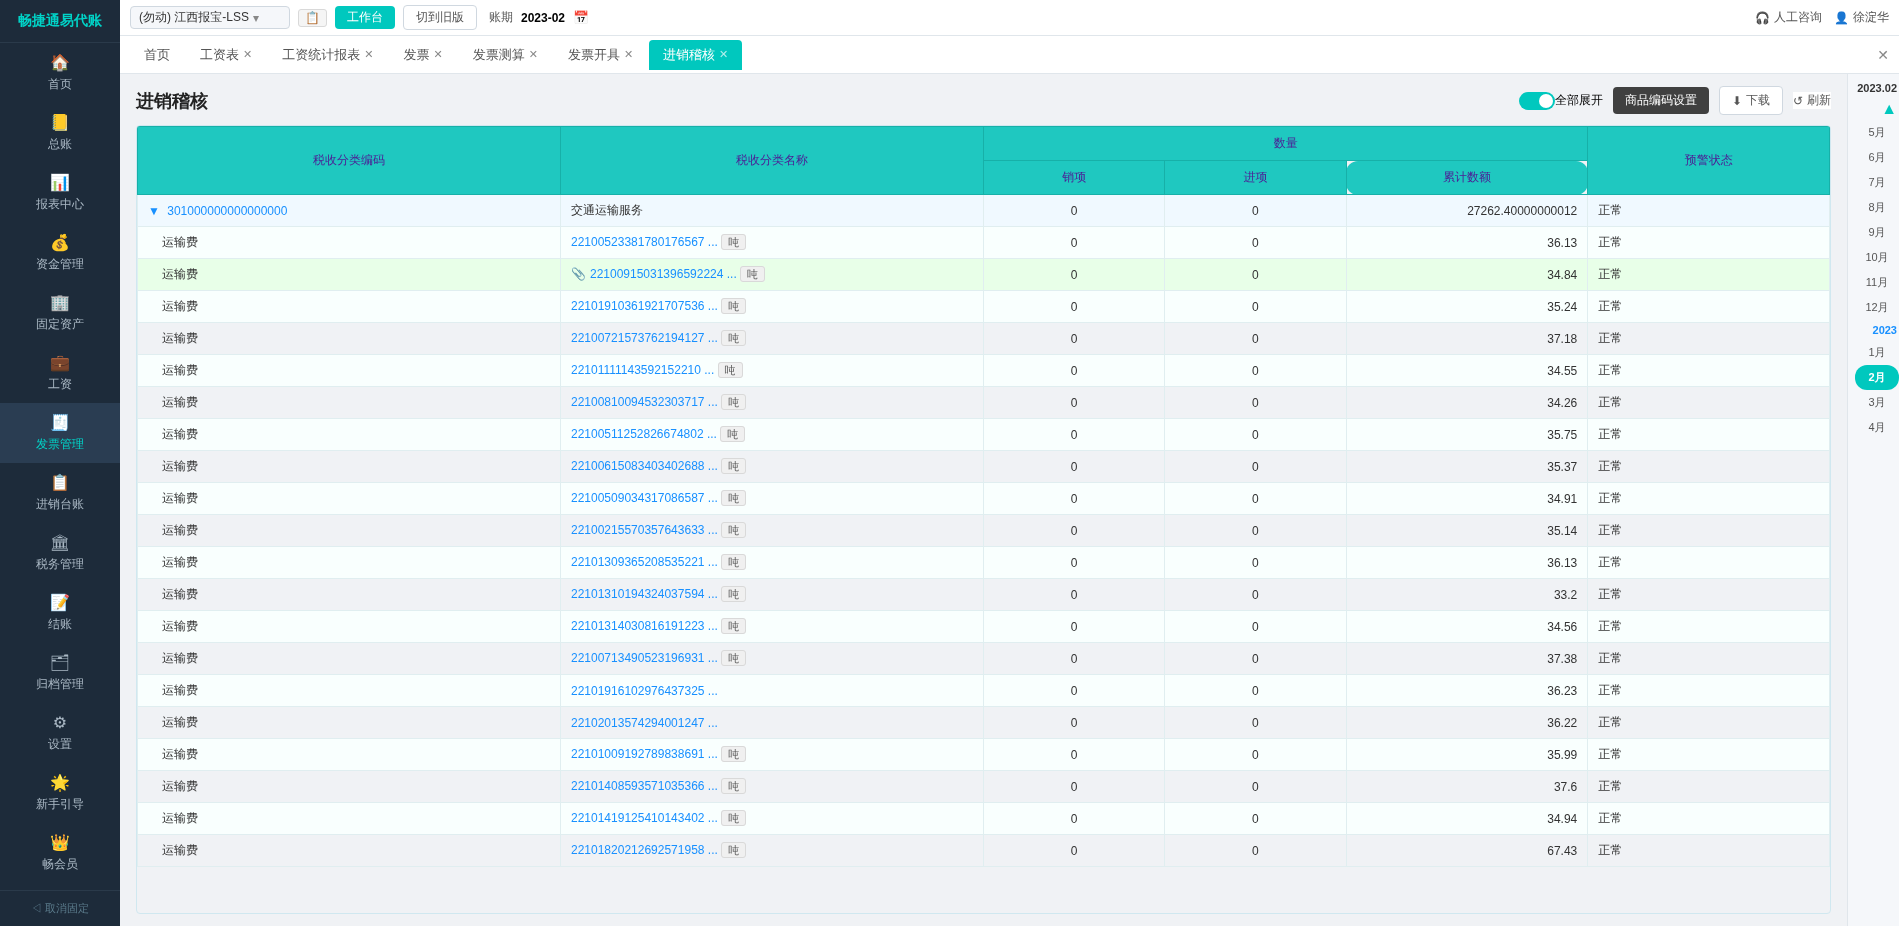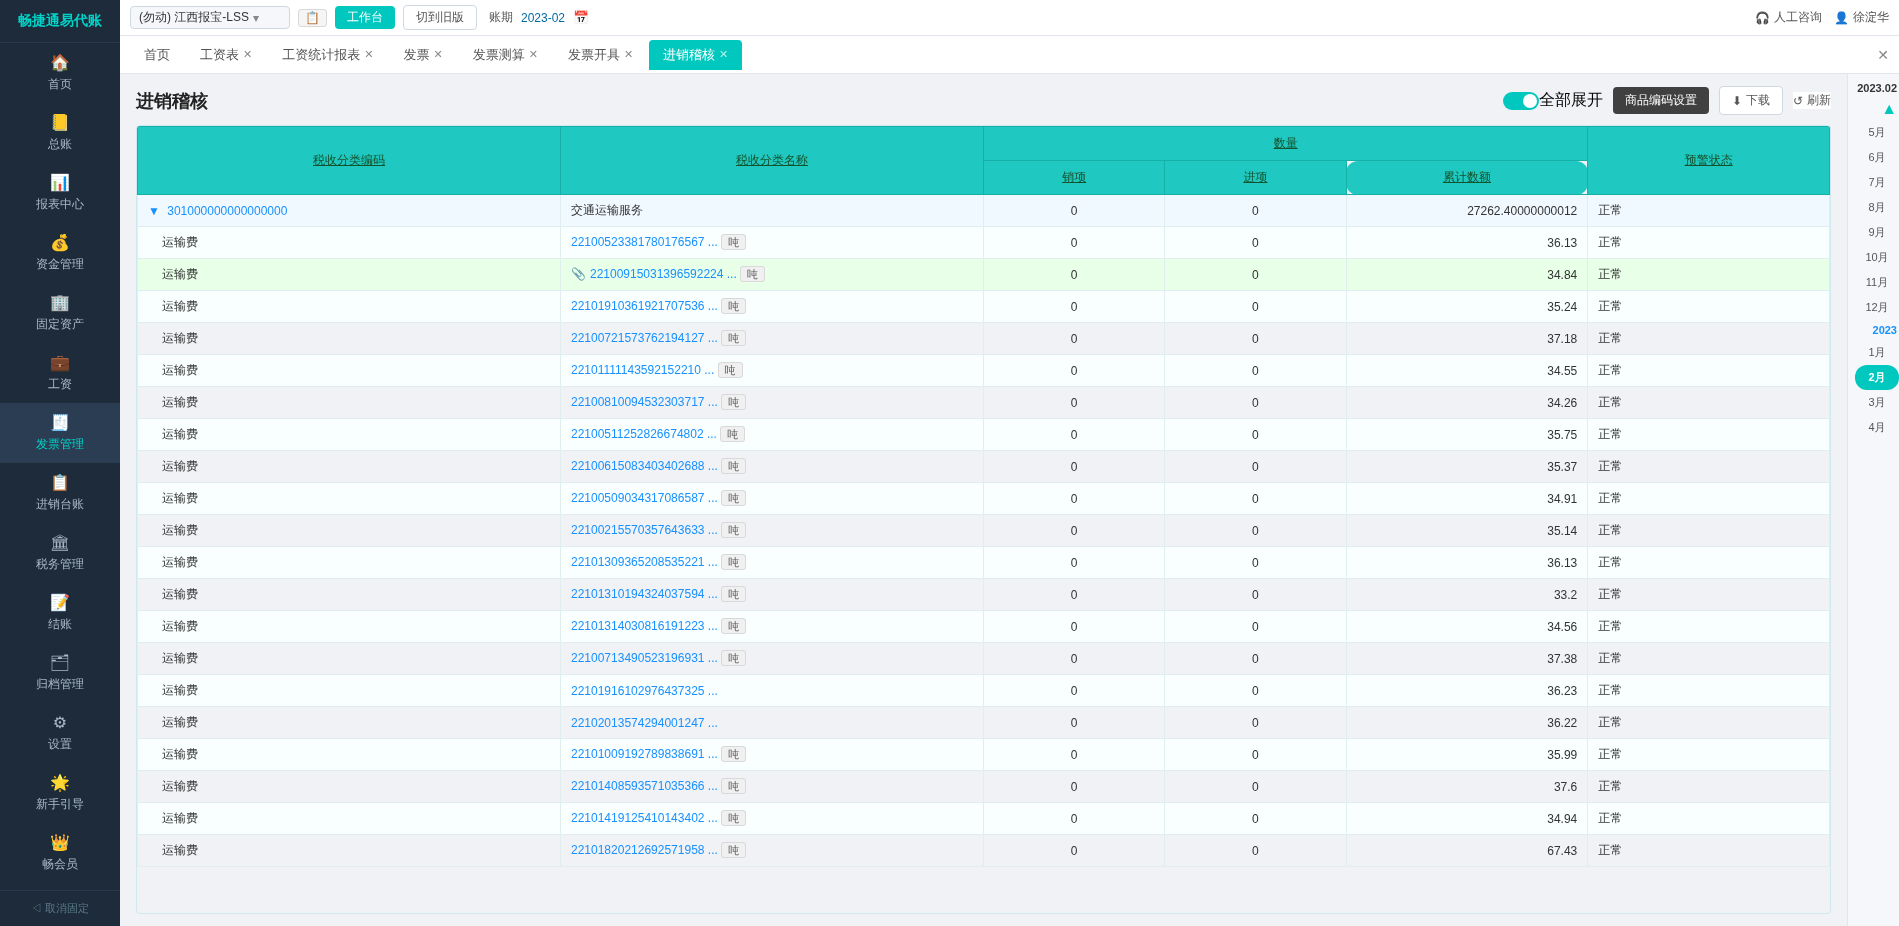--- a/index.html
+++ b/index.html
@@ -80,21 +80,21 @@
     .top-bar-btn {
       padding: 3px 12px;
       border-radius: 4px;
       border: none;
       cursor: pointer;
       font-size: 12px;
     }
     .btn-workspace { background: #00c8be; color: #fff; }
     .btn-switch { background: #fff; border: 1px solid #d0d8e0; color: #555; }
     .period-label { font-size: 12px; color: #555; margin-left: 4px; }
-    .period-value { font-size: 12px; color: #0369a1; font-weight: 400; text-align: right; }
+    .period-value { font-size: 12px; color: #000000; font-weight: 700; text-align: right; }
     .top-bar-right { margin-left: auto; display: flex; align-items: center; gap: 12px; font-size: 12px; color: #555; }
     .user-info { display: flex; align-items: center; gap: 4px; cursor: pointer; }
     .copy-btn {
       background: #f5f5f5;
       border: 1px solid #d9d9d9;
       border-radius: 3px;
       padding: 1px 6px;
       cursor: pointer;
       font-size: 12px;
     }
@@ -157,21 +157,21 @@
       flex: 1;
     }
     .header-actions {
       display: flex;
       align-items: center;
       gap: 10px;
     }
     .toggle-switch {
       display: flex;
       align-items: center;
-      font-size: 16px;
+      font-size: 12px;
     }
     .toggle-track {
       width: 36px;
       height: 18px;
       background: #00c8be;
       border-radius: 9px;
       position: relative;
       cursor: pointer;
     }
     .toggle-thumb {
@@ -222,27 +222,26 @@
       border: 1px solid #d0e8f0;
       border-radius: 4px;
     }
     table {
       width: 100%;
       border-collapse: collapse;
       font-size: 12px;
     }
     thead th {
       background: #1fc8c0;
-      color: #14532d;
+      color: #4c1d95;
       padding: 8px 10px;
       text-align: center;
       border: 1px solid #17b0a8;
       white-space: nowrap;
       font-weight: normal;
-      text-decoration: underline;
     }
     thead .sub-header th {
       background: #1fc8c0;
     }
     tbody tr:nth-child(even) { background: #f9fffe; }
     tbody tr.highlighted { background: #e8ffe8; }
     tbody td {
       padding: 7px 10px;
       border: 1px solid #e0eef0;
       color: #333;

